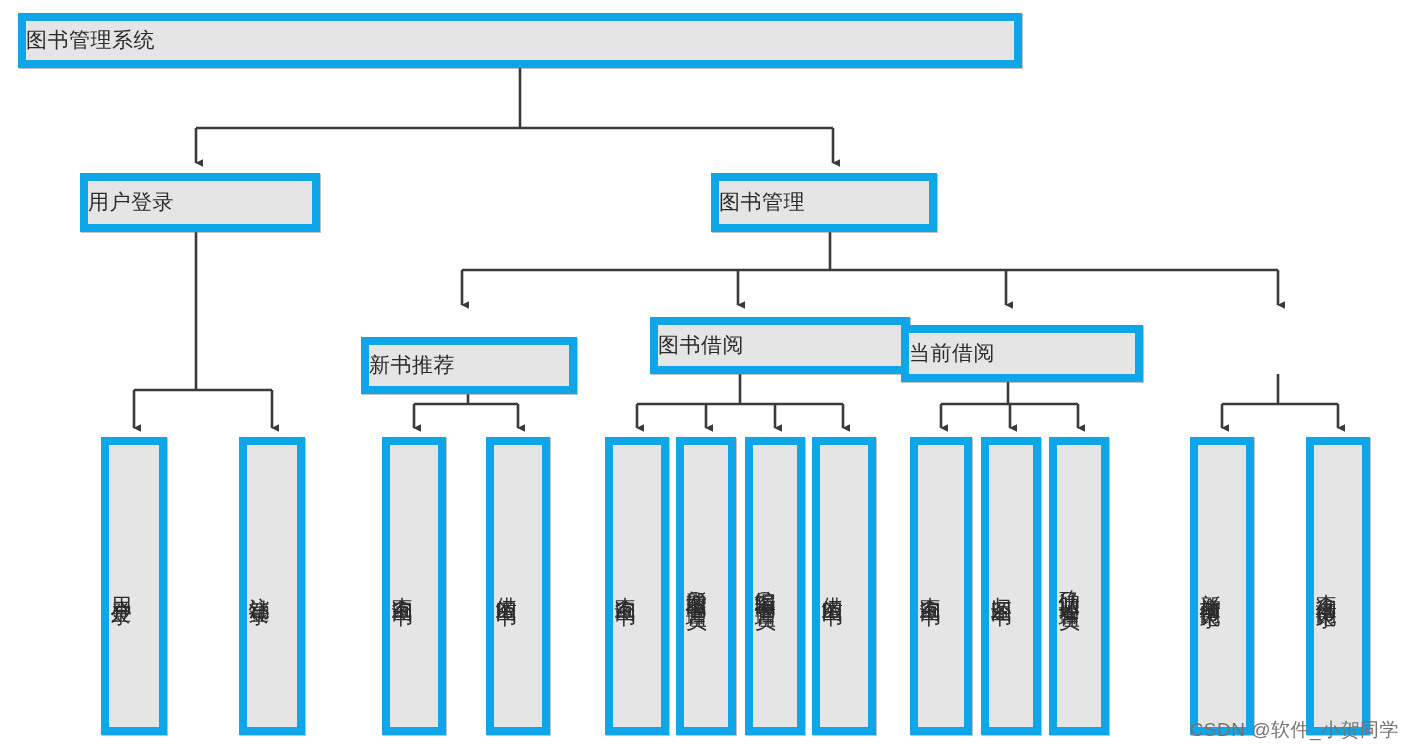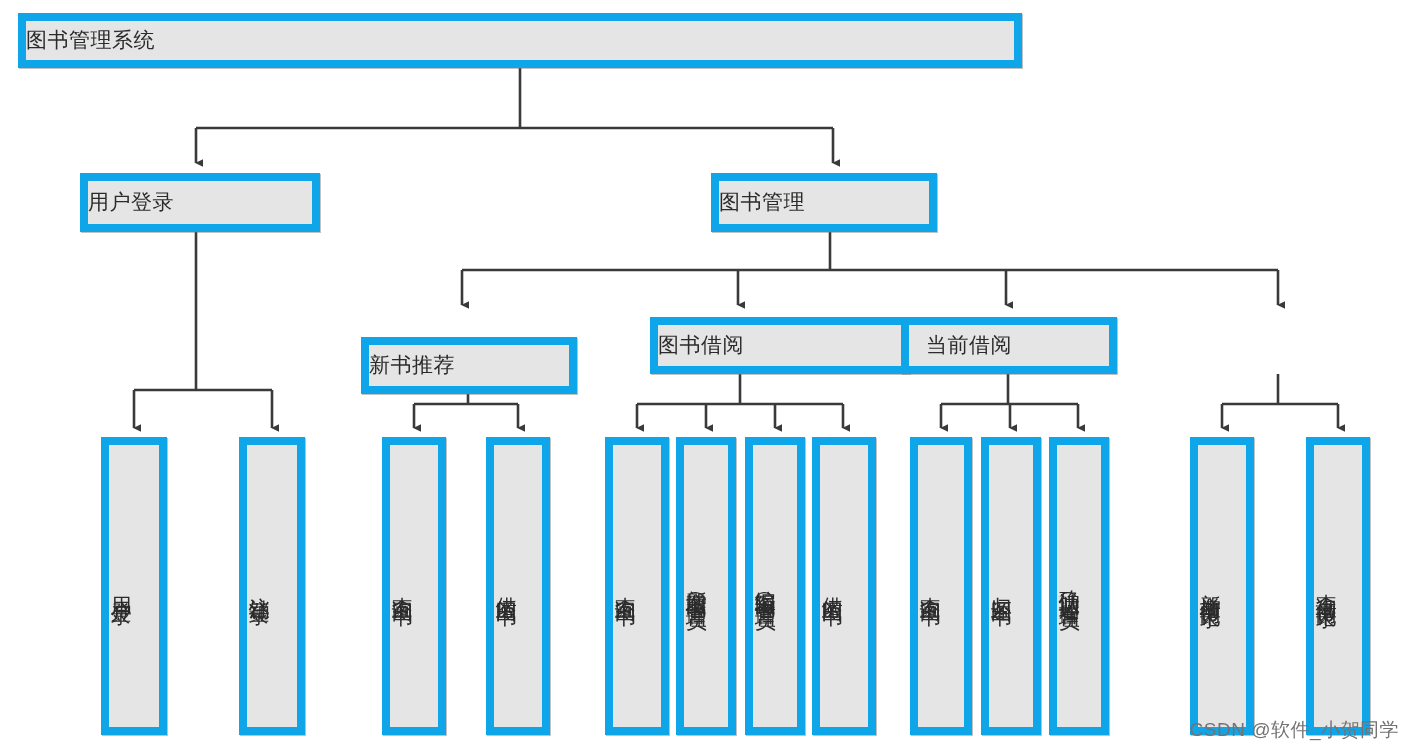--- a/index.html
+++ b/index.html
@@ -129,21 +129,21 @@
   </div>
 
   <div class="node-box" style="left:361px; top:317px; width:216px; height:57px;margin-top:20px;">
     <span class="node-label">新书推荐</span>
   </div>
 
   <div class="node-box" style="left:632px; top:317px; width:260px; height:57px;margin-left:18px;">
     <span class="node-label">图书借阅</span>
   </div>
 
-  <div class="node-box" style="left:901px; top:317px; width:216px; height:57px;padding-left:17px;">
+  <div class="node-box" style="left:901px; top:325px; width:242px; height:57px;">
     <span class="node-label">当前借阅</span>
   </div>
 
 
   <div class="node-box vertical" style="left:101px; top:437px; width:66px; height:298px;">
     <span class="node-label">用户登录</span>
   </div>
 
   <div class="node-box vertical" style="left:239px; top:437px; width:66px; height:298px;">
     <span class="node-label">注销登录</span>

